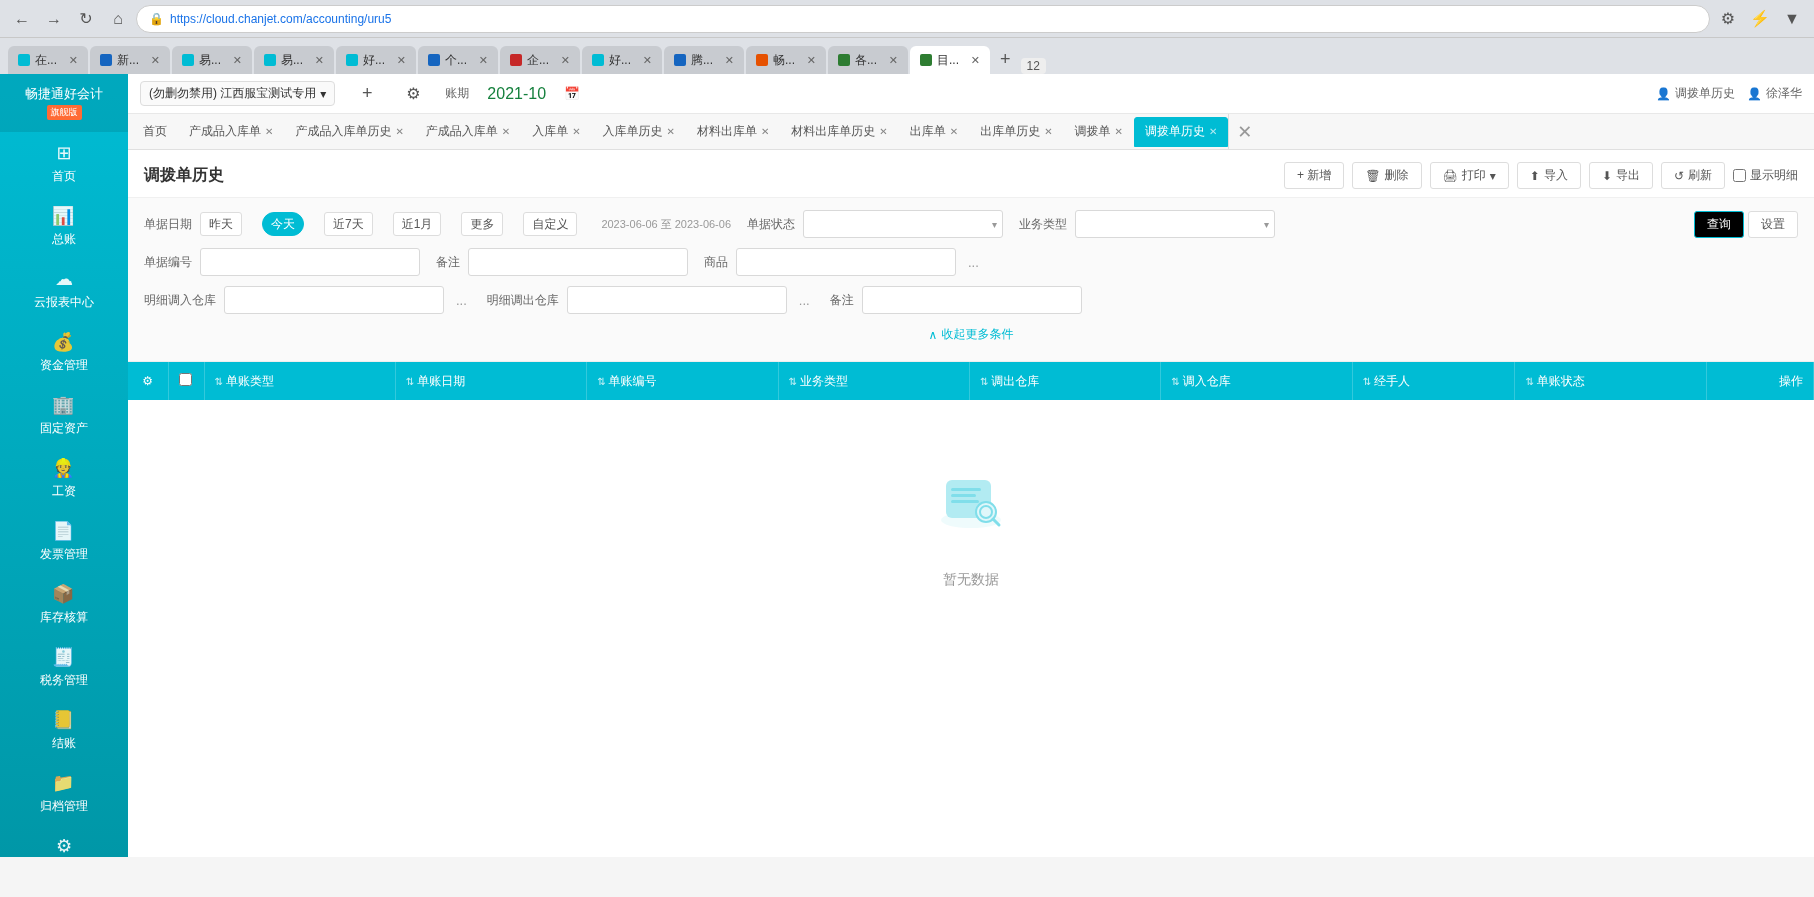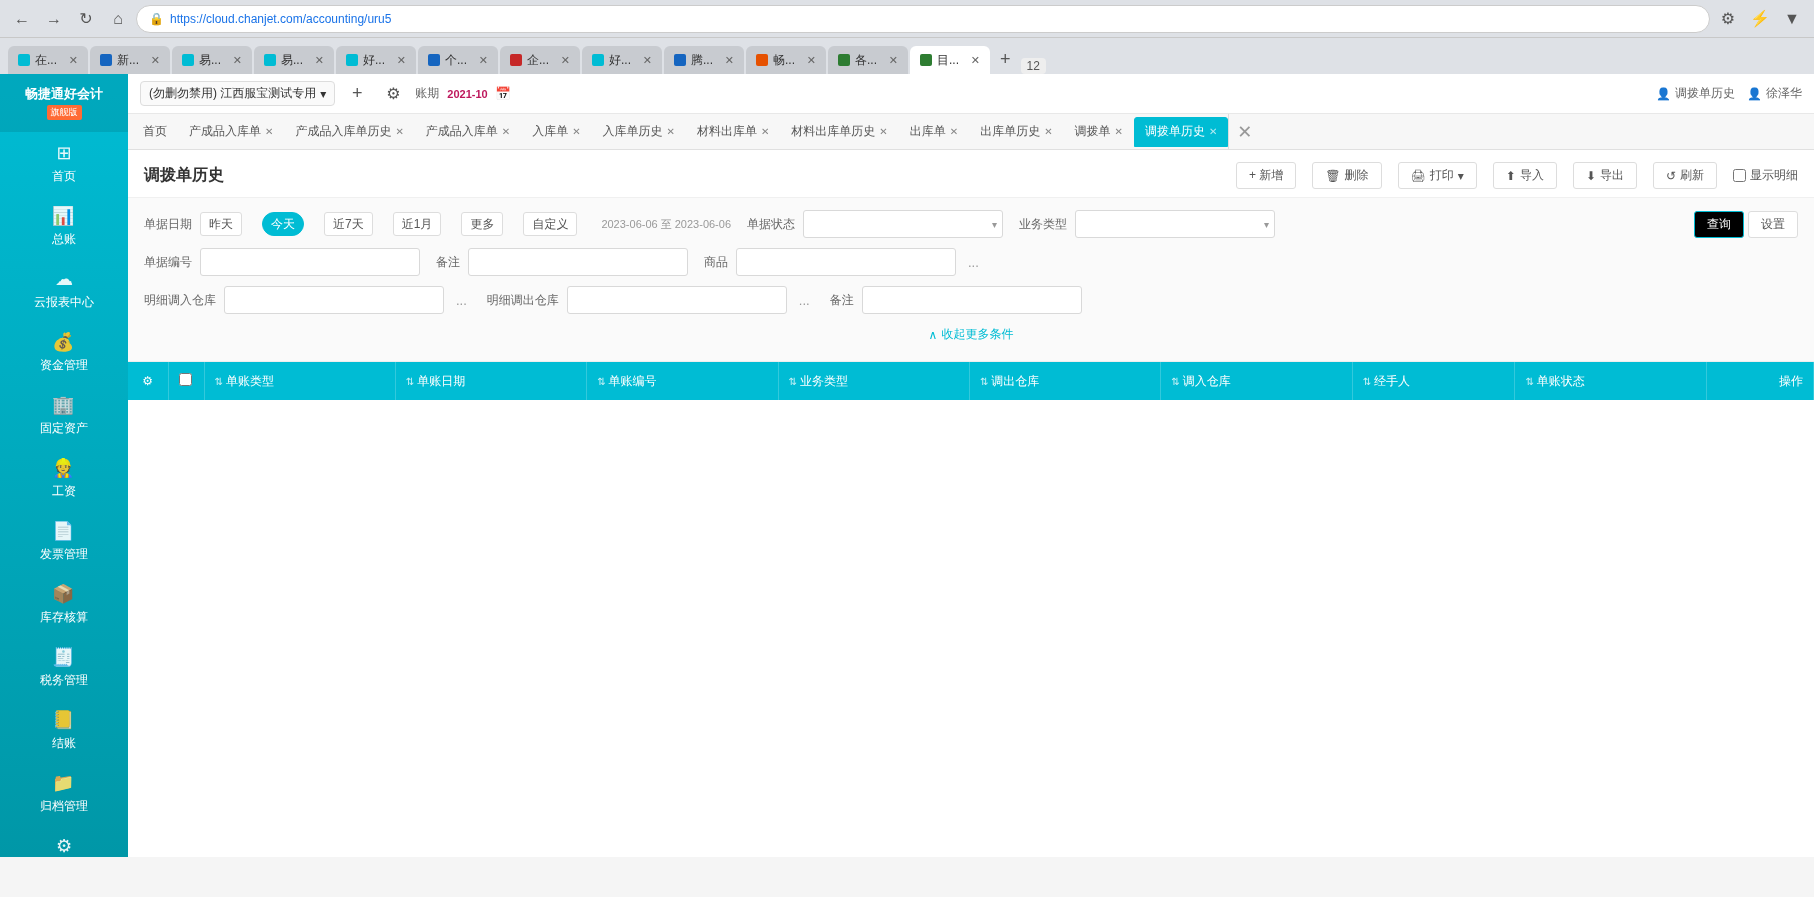--- a/index.html
+++ b/index.html
@@ -15,49 +15,49 @@
     .address-bar { flex: 1; height: 28px; border: 1px solid #ccc; border-radius: 14px; padding: 0 12px; font-size: 12px; background: #fff; display: flex; align-items: center; gap: 6px; }
     .address-bar span { color: #1a73e8; font-size: 12px; }
     .nav-actions { display: flex; gap: 4px; }
 
     
     .app-wrapper { display: flex; height: calc(897px - 114px); }
 
     
     .sidebar { width: 128px; background: linear-gradient(180deg, #00bcd4 0%, #0097a7 100%); display: flex; flex-direction: column; flex-shrink: 0; overflow-y: auto; }
     .sidebar-logo { padding: 12px 8px; background: rgba(0,0,0,0.1); display: flex; flex-direction: column; align-items: center; }
-    .logo-text { color: #fff; font-size: 13px; font-weight: bold; text-align: center; line-height: 1.3; }
+    .logo-text { color: #fff; font-size: 13px; font-weight: normal; text-align: center; line-height: 1.3; }
     .logo-badge { background: #ff6b35; color: #fff; font-size: 9px; padding: 1px 4px; border-radius: 2px; margin-top: 2px; }
     .sidebar-item { display: flex; flex-direction: column; align-items: center; padding: 10px 8px; cursor: pointer; color: rgba(255,255,255,0.9); gap: 4px; }
     .sidebar-icon { font-size: 18px; }
     .sidebar-label { font-size: 12px; color: #fff; }
 
     
     .main-content { flex: 1; display: flex; flex-direction: column; background: #fff; overflow: hidden; }
 
     
-    .top-bar { background: #fff; height: 40px; display: flex; align-items: center; padding: 0 12px; border-bottom: 1px solid #e8e8e8; gap: 8px; }
+    .top-bar { background: #fff; height: 40px; display: flex; align-items: center; padding: 0 12px; border-bottom: 1px solid #e8e8e8; gap: 18px; }
     .company-selector { display: flex; align-items: center; gap: 4px; border: 1px solid #ddd; border-radius: 4px; padding: 3px 8px; cursor: pointer; font-size: 12px; color: #333; background: #fafafa; }
     .top-bar-actions { margin-left: auto; display: flex; align-items: center; gap: 12px; }
     .service-btn { display: flex; align-items: center; gap: 4px; color: #666; font-size: 12px; cursor: pointer; }
     .user-info { display: flex; align-items: center; gap: 4px; color: #666; font-size: 12px; cursor: pointer; }
 
     
     .page-tabs { background: #f7f7f7; border-bottom: 1px solid #e0e0e0; display: flex; align-items: center; overflow-x: auto; white-space: nowrap; height: 36px; padding: 0 4px; }
     .page-tab { display: inline-flex; align-items: center; gap: 4px; padding: 0 10px; height: 30px; font-size: 12px; color: #555; cursor: pointer; border: 1px solid transparent; border-radius: 3px 3px 0 0; flex-shrink: 0; }
     .page-tab.active { background: #00bcd4; color: #fff; border-color: #00bcd4; }
     .page-tab-close { font-size: 10px; cursor: pointer; opacity: 0.7; }
 
     
     .page-body { flex: 1; overflow-y: auto; padding: 0; }
 
     
     .page-header { display: flex; align-items: center; justify-content: space-between; padding: 12px 16px 8px; border-bottom: 1px solid #f0f0f0; }
     .page-title { font-size: 16px; font-weight: bold; color: #333; }
-    .header-actions { display: flex; align-items: center; gap: 16px; }
+    .header-actions { display: flex; align-items: center; gap: 8px; }
     .btn { padding: 4px 12px; border-radius: 3px; border: 1px solid #ddd; cursor: pointer; font-size: 12px; display: inline-flex; align-items: center; gap: 4px; background: #fff; color: #555; }
     .btn-query { background: #000000; color: #fff; border-color: #00bcd4; }
     .checkbox-label { display: flex; align-items: center; gap: 4px; font-size: 12px; color: #555; }
 
     
     .filter-area { padding: 12px 16px; background: #fafafa; border-bottom: 1px solid #eee; }
     .filter-row { display: flex; align-items: center; gap: 16px; margin-bottom: 10px; flex-wrap: wrap; }
     .filter-item { display: flex; align-items: center; gap: 8px; }
     .filter-label { font-size: 12px; color: #666; white-space: nowrap; }
     .filter-input { height: 28px; border: 1px solid #d9d9d9; border-radius: 3px; padding: 0 8px; font-size: 12px; outline: none; background: #fff; }
@@ -246,21 +246,21 @@
   <div class="main-content">
 
     <div class="top-bar">
       <div class="company-selector">
         <span>(勿删勿禁用) 江西服宝测试专用</span>
         <span>▾</span>
       </div>
       <div class="nav-btn" style="font-size:18px;">+</div>
       <div class="nav-btn">⚙</div>
       <span style="font-size:12px;color:#666;">账期</span>
-      <span style="font-size:11px;color:#be185d;font-weight:bold;">2021-10</span>
+      <span style="font-size:16px;color:#15803d;font-weight:normal;">2021-10</span>
       <span style="cursor:pointer;">📅</span>
       <div class="top-bar-actions">
         <div class="service-btn">
           <span>👤</span>
           <span>调拨单历史</span>
         </div>
         <div class="user-info">
           <span>👤</span>
           <span>徐泽华</span>
         </div>
@@ -488,16 +488,32 @@
               </th>
               <th class="action-col">
                 <span>操作</span>
               </th>
             </tr>
           </thead>
           <tbody id="table-body">
           </tbody>
         </table>
 
+        <div class="empty-state">
+          <div style="font-size:80px;margin-bottom:12px;">
+            
+            <svg width="80" height="80" viewBox="0 0 80 80">
+              <ellipse cx="40" cy="60" rx="30" ry="8" fill="#e0f7fa" opacity="0.5"></ellipse>
+              <rect x="15" y="20" width="45" height="38" rx="6" fill="#b2ebf2"></rect>
+              <rect x="20" y="28" width="30" height="3" rx="1.5" fill="#80deea"></rect>
+              <rect x="20" y="34" width="25" height="3" rx="1.5" fill="#80deea"></rect>
+              <rect x="20" y="40" width="28" height="3" rx="1.5" fill="#80deea"></rect>
+              <circle cx="55" cy="52" r="10" fill="#e0f7fa" stroke="#80deea" stroke-width="2"></circle>
+              <line x1="62" y1="59" x2="68" y2="65" stroke="#80deea" stroke-width="3" stroke-linecap="round"></line>
+              <circle cx="55" cy="52" r="6" fill="none" stroke="#80deea" stroke-width="2"></circle>
+            </svg>
+          </div>
+          <div class="empty-text">暂无数据</div>
+        </div>
       </div>
     </div>
   </div>
 </div>
 
 </body></html>

